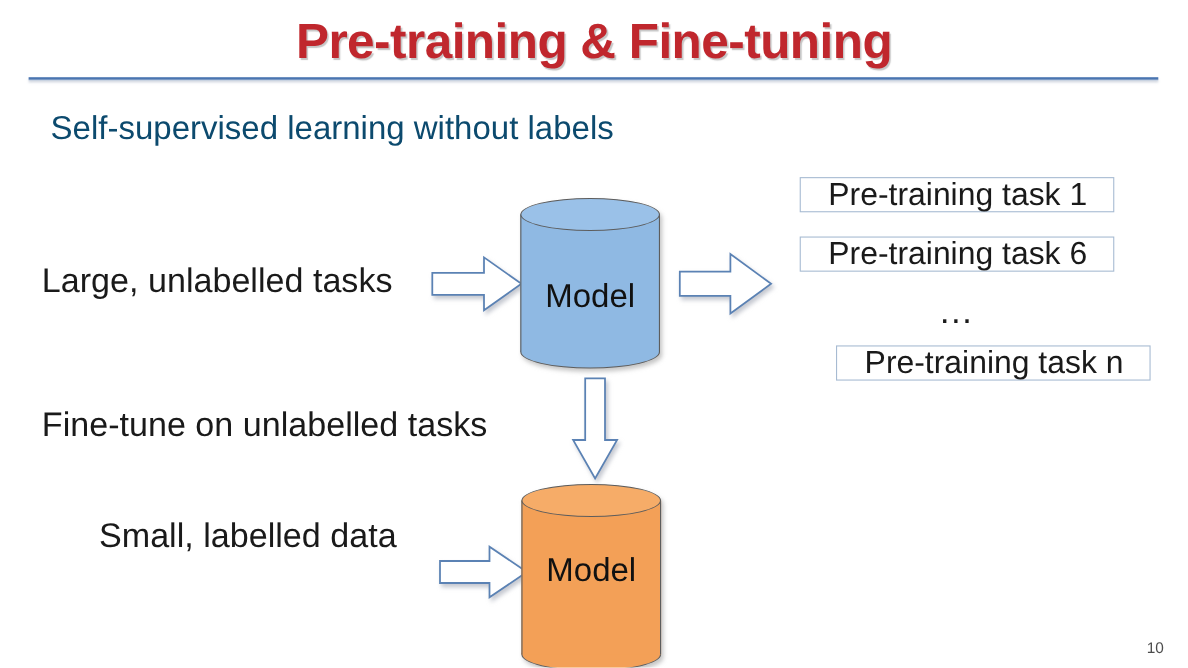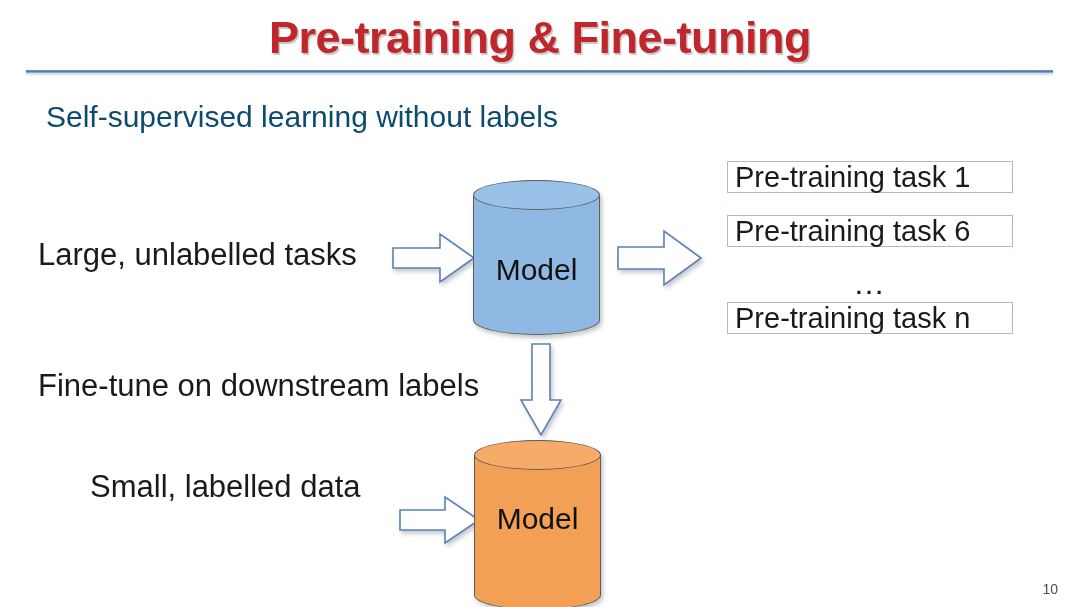--- a/index.html
+++ b/index.html
@@ -157,26 +157,26 @@
     left: 727px;
     width: 286px;
     height: 32px;
     border: 1.3px solid #A7BBD2;
     background: #ffffff;
     box-sizing: border-box;
     font-size: 29px;
     color: #1a1a1a;
     display: flex;
     align-items: center;
-    padding-left: 7px;
+    padding-left: 25px;
     white-space: nowrap;
   }
   #task-box-1 { top: 161px; }
   #task-box-2 { top: 215px; }
-  #task-box-n { top: 302px; }
+  #task-box-n { top: 314px; margin-left: 33px; }
 
   #task-ellipsis {
     position: absolute;
     left: 727px;
     top: 265px;
     width: 286px;
     text-align: center;
     font-size: 32px;
     color: #1a1a1a;
     letter-spacing: 2px;
@@ -221,21 +221,21 @@
     <svg width="86" height="60" viewBox="0 0 86 60">
       <polygon class="arrow-shape" points="1,19 47,19 47,3 84,30 47,57 47,41 1,41"></polygon>
     </svg>
   </div>
 
   <div class="task-box" id="task-box-1">Pre-training task 1</div>
   <div class="task-box" id="task-box-2">Pre-training task 6</div>
   <div id="task-ellipsis">…</div>
   <div class="task-box" id="task-box-n">Pre-training task n</div>
 
-  <div class="body-label" id="label-finetune">Fine-tune on downstream labels</div>
+  <div class="body-label" id="label-finetune">Fine-tune on unlabelled tasks</div>
 
   <div class="arrow" id="arrow-down-finetune">
     <svg width="44" height="94" viewBox="0 0 44 94">
       <polygon class="arrow-shape" points="13,1 31,1 31,57 42,57 22,92 2,57 13,57"></polygon>
     </svg>
   </div>
 
   <div class="body-label" id="label-small-data">Small, labelled data</div>
 
   <div class="arrow" id="arrow-small-to-model">

